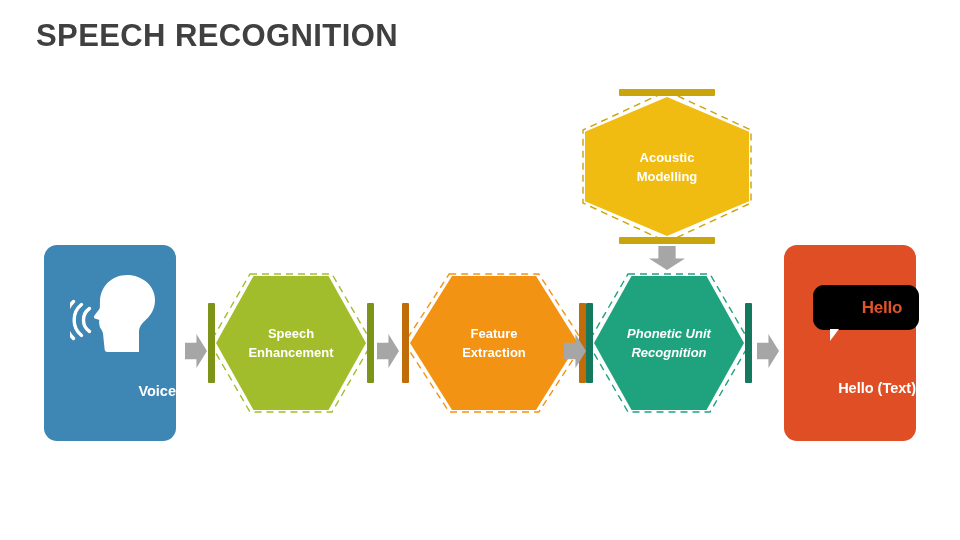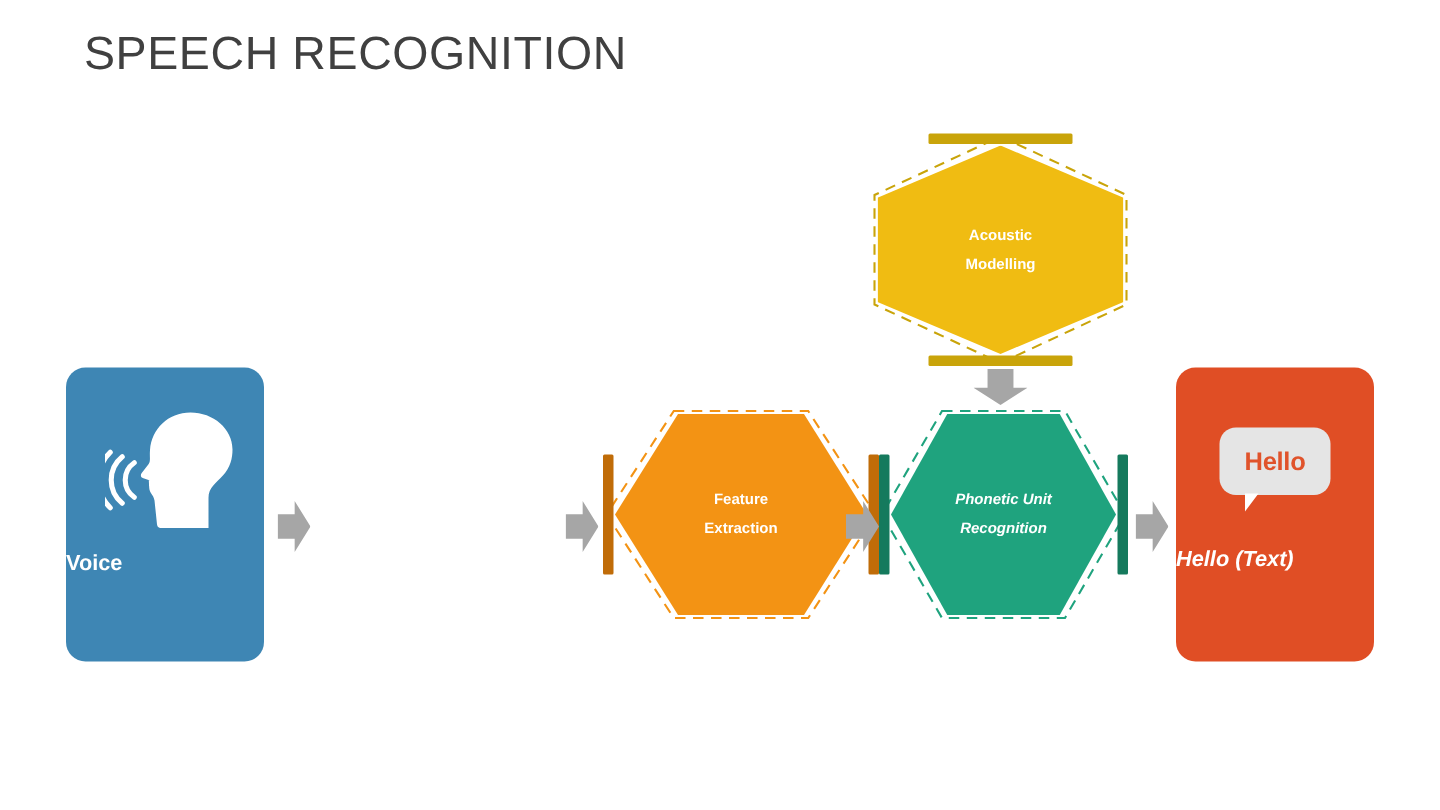--- a/index.html
+++ b/index.html
@@ -19,26 +19,25 @@
     left: 0; top: 0;
     width: 960px;
     height: 540px;
   }
   
   #page-title {
     position: absolute;
     left: 36px;
     top: 16px;
     font-size: 31px;
-    font-weight: normal;
+    font-weight: bold;
     letter-spacing: 0.4px;
     color: #404040;
     line-height: 40px;
     white-space: nowrap;
-    margin-left: 20px;
   }
   
   .endcard {
     position: absolute;
     border-radius: 13px;
     box-sizing: border-box;
   }
   #voice-card {
     left: 44px;
     top: 245px;
@@ -50,27 +49,28 @@
     left: 784px;
     top: 245px;
     width: 132px;
     height: 196px;
     background: #e04e25;
   }
   .card-label {
     position: absolute;
     left: 0;
     width: 100%;
-    text-align: left;
+    text-align: right;
     color: #ffffff;
     font-size: 14.5px;
     font-weight: bold;
+    margin-top: 15px;
   }
   #voice-label { top: 123px; }
-  #text-label  { top: 120px; font-style: italic; }
+  #text-label  { top: 120px; }
 
   
   #voice-icon {
     position: absolute;
     left: 50%;
     top: 28px;
     width: 92px;
     height: 86px;
     margin-left: -40px;
   }
@@ -83,25 +83,26 @@
     top: 40px;
     margin-left: -37px;
     width: 74px;
     height: 62px;
   }
   .bubble-body {
     position: absolute;
     left: 0; top: 0;
     width: 74px;
     height: 45px;
-    background: #e5e5e5;
+    background: #000000;
     border-radius: 11px;
     display: flex;
     align-items: center;
     justify-content: center;
+    padding-left: 32px;
   }
   .bubble-text {
     color: #e0532b;
     font-size: 17px;
     font-weight: bold;
     letter-spacing: -0.2px;
   }
   .bubble-tail {
     position: absolute;
     left: 17px;
@@ -128,21 +129,21 @@
     top: 4px;
     width: calc(100% - 16px);
     height: calc(100% - 8px);
     clip-path: polygon(25% 0%, 75% 0%, 100% 50%, 75% 100%, 25% 100%, 0% 50%);
     display: flex;
     align-items: center;
     justify-content: center;
   }
   .hex-label {
     color: #ffffff;
-    font-size: 10px;
+    font-size: 13px;
     font-weight: bold;
     line-height: 19px;
     text-align: center;
     white-space: pre-line;
     padding: 0 6px;
   }
   .hex-bar {
     position: absolute;
     width: 7px;
     top: 22%;
@@ -216,20 +217,31 @@
         <path fill="none" stroke="#ffffff" stroke-width="3.4" stroke-linecap="round" d="M19.5 35.5 A14 14 0 0 0 19.5 58.5"></path>
         <path fill="none" stroke="#ffffff" stroke-width="3.4" stroke-linecap="round" d="M11.5 31.5 A20 20 0 0 0 11.5 62.5"></path>
         <path fill="none" stroke="#ffffff" stroke-width="3.4" stroke-linecap="round" d="M3.5 28.5 A26 26 0 0 0 3.5 65.5"></path>
       </svg>
     </div>
     <div class="card-label" id="voice-label">Voice</div>
   </div>
 
   <div class="arrow-right" id="arrow-1"></div>
 
+  <div class="hexstage" id="stage-speech">
+    <svg class="hex-dash" viewBox="0 0 166 142" preserveAspectRatio="none">
+      <polygon points="42,2 124,2 164,71 124,140 42,140 2,71" fill="none" stroke="#a2bd2c" stroke-width="1.4" stroke-dasharray="7 5" vector-effect="non-scaling-stroke"></polygon>
+    </svg>
+    <div class="hex-body" style="background:#a2bd2c">
+      <div class="hex-label">Speech
+Enhancement</div>
+    </div>
+    <div class="hex-bar left" style="background:#7d9418"></div>
+    <div class="hex-bar right" style="background:#7d9418"></div>
+  </div>
 
   <div class="arrow-right" id="arrow-2"></div>
 
   <div class="hexstage" id="stage-feature">
     <svg class="hex-dash" viewBox="0 0 156 142" preserveAspectRatio="none">
       <polygon points="40,2 116,2 154,71 116,140 40,140 2,71" fill="none" stroke="#f39314" stroke-width="1.4" stroke-dasharray="7 5" vector-effect="non-scaling-stroke"></polygon>
     </svg>
     <div class="hex-body" style="background:#f39314">
       <div class="hex-label">Feature
 Extraction</div>

